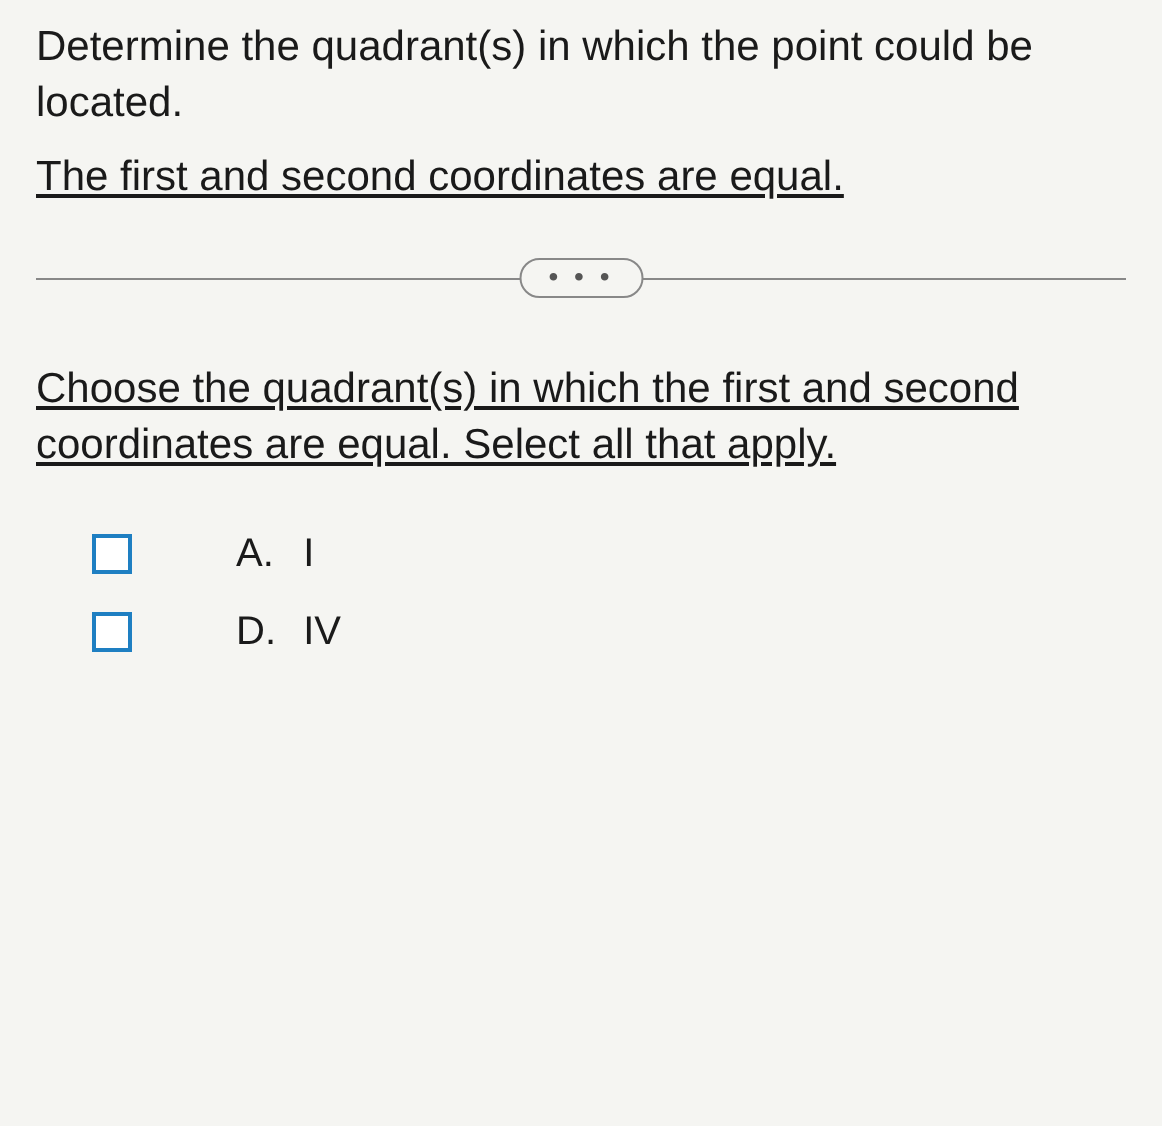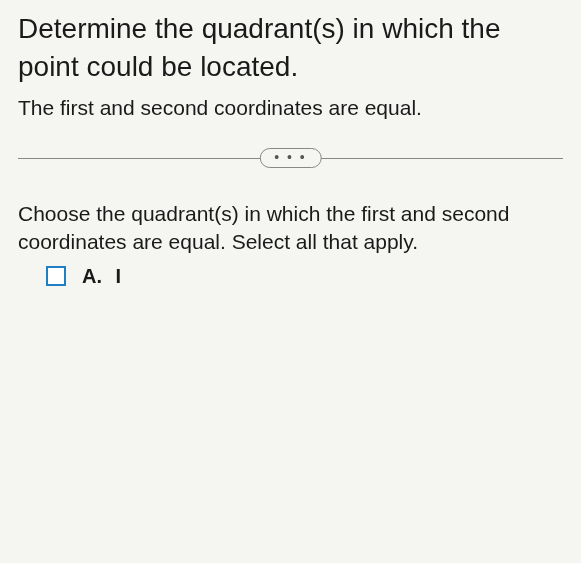--- a/index.html
+++ b/index.html
@@ -6,28 +6,29 @@
   body {
     margin: 0;
     padding: 10px 18px;
     width: 581px;
     height: 563px;
     font-family: Arial, Helvetica, sans-serif;
     background: #f5f5f2;
     color: #1a1a1a;
   }
   .question-prompt {
-    font-size: 28px;
+    font-size: 21px;
     line-height: 1.35;
     margin-bottom: 8px;
   }
   .question-condition {
     font-size: 21px;
     line-height: 1.35;
     margin-bottom: 22px;
+    text-decoration: underline;
   }
   .divider-wrap {
     position: relative;
     height: 28px;
     margin-bottom: 28px;
   }
   .divider-line {
     position: absolute;
     top: 50%;
     left: 0;
@@ -45,42 +46,44 @@
     padding: 1px 14px 3px;
     font-size: 14px;
     letter-spacing: 2px;
     color: #555;
     line-height: 1;
     cursor: pointer;
   }
   .instruction {
     font-size: 21px;
     line-height: 1.35;
-    margin-bottom: 8px;
+    margin-bottom: 28px;
+    text-decoration: underline;
   }
   .options {
     padding-left: 28px;
   }
   .option-row {
     display: flex;
     align-items: center;
     margin-bottom: 16px;
     cursor: pointer;
   }
   .cb {
     width: 20px;
     height: 20px;
     border: 2px solid #1e7fc2;
     background: #fff;
     margin-right: 16px;
     flex-shrink: 0;
   }
   .opt-label {
     font-size: 20px;
-    font-weight: bold;
+    font-weight: normal;
+    margin-left: 36px;
   }
   .opt-letter { display:inline-block; width: 28px; }
 </style>
 </head>
 <body>
 
 <div class="question-prompt">Determine the quadrant(s) in which the point could be located.</div>
 <div class="question-condition">The first and second coordinates are equal.</div>
 
 <div class="divider-wrap">
@@ -91,13 +94,20 @@
 <div class="instruction">Choose the quadrant(s) in which the first and second coordinates are equal. Select all that apply.</div>
 
 <div class="options">
   <div class="option-row">
     <div class="cb"></div>
     <div class="opt-label">
       <span class="opt-letter">A.</span>
       <span>I</span>
     </div>
   </div>
+  <div class="option-row">
+    <div class="cb"></div>
+    <div class="opt-label">
+      <span class="opt-letter">D.</span>
+      <span>IV</span>
+    </div>
+  </div>
 </div>
 
 </body></html>

